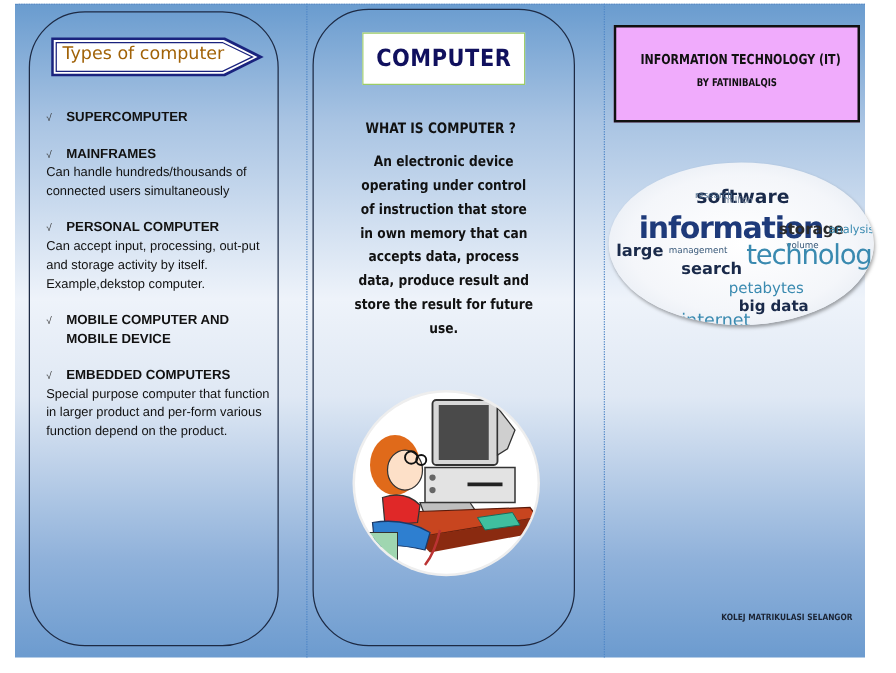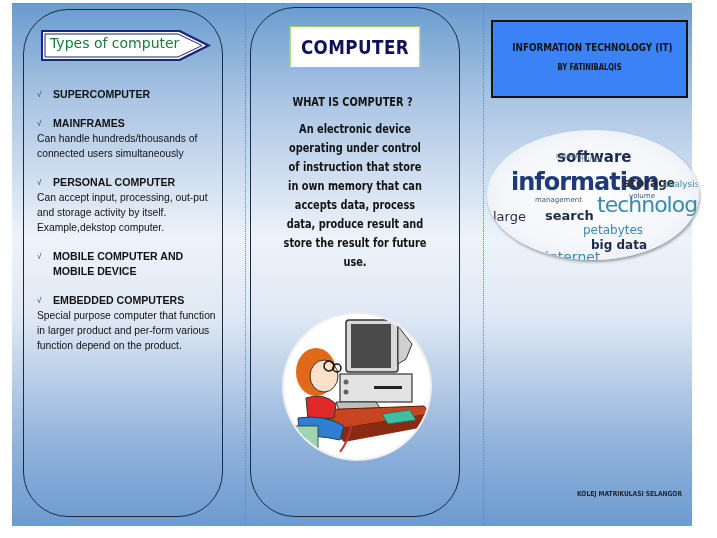--- a/index.html
+++ b/index.html
@@ -17,21 +17,21 @@
     position: absolute; border: 1.5px solid #1d2a44; border-radius: 45px;
   }
 
   
   .arrow-banner {
     position: absolute; left: 40px; top: 29px; width: 172px; height: 33px;
   }
   .arrow-banner svg { position: absolute; left: 0; top: 0; }
   .arrow-banner .label {
     position: absolute; left: 10px; top: 6px;
-    font-family: "DejaVu Sans", sans-serif; font-size: 14px; color: #15803d;
+    font-family: "DejaVu Sans", sans-serif; font-size: 14px; color: #a16207;
   }
 
   .types-list { position: absolute; left: 37px; top: 87px; width: 180px; font-size: 10.3px; line-height: 15px; color: #111; }
   .type-item { margin-bottom: 14px; }
   .type-head { display: flex; font-weight: bold; font-size: 10.6px; }
   .type-head .tick { width: 16px; font-weight: normal; font-size: 8px; color: #333; }
   .type-head .name { flex: 1; }
   .type-desc { }
 
   
@@ -54,21 +54,21 @@
   }
   .illustration {
     position: absolute; left: 284px; top: 314px; width: 146px; height: 145px;
     border-radius: 50%; background: #ffffff; overflow: hidden;
     box-shadow: 0 0 0 2px #eeeeee;
   }
 
   
   .title-box {
     position: absolute; left: 491px; top: 20px; width: 197px; height: 78px;
-    background: #3b82f6; border: 2px solid #111;
+    background: #f0abfc; border: 2px solid #111;
     text-align: center;
   }
   .title-box .title {
     margin-top: 19px; font-family: "DejaVu Sans", sans-serif; font-weight: bold; font-size: 11px; color: #111;
     transform: scaleX(0.8); white-space: nowrap;
   }
   .title-box .author {
     margin-top: 8px; font-family: "DejaVu Sans", sans-serif; font-weight: bold; font-size: 8.5px; color: #111;
     transform: scaleX(0.8);
   }
@@ -182,21 +182,21 @@
   <div class="author">BY FATINIBALQIS</div>
 </div>
 
 <div class="word-cloud">
   <span class="wc" style="left:70px;top:18px;font-size:15px;color:#1a2a4a;font-weight:bold;">software</span>
   <span class="wc" style="left:38px;top:22px;font-size:7px;color:#4a6a8a;padding-left:31px;">research</span>
   <span class="wc" style="left:92px;top:26px;font-size:7px;color:#7a8aa0;">million</span>
   <span class="wc" style="left:24px;top:38px;font-size:24px;color:#1e3a7a;font-weight:bold;letter-spacing:-1px;">information</span>
   <span class="wc" style="left:136px;top:46px;font-size:12px;color:#2a2a2a;font-weight:bold;">storage</span>
   <span class="wc" style="left:176px;top:49px;font-size:9px;color:#3a8ab0;">analysis</span>
-  <span class="wc" style="left:6px;top:79px;font-size:13px;color:#1a2a4a;font-weight:normal;">large</span>
+  <span class="wc" style="left:6px;top:64px;font-size:13px;color:#1a2a4a;font-weight:bold;">large</span>
   <span class="wc" style="left:48px;top:66px;font-size:7px;color:#3a5a7a;">management</span>
   <span class="wc" style="left:142px;top:62px;font-size:7px;color:#3a5a7a;">volume</span>
   <span class="wc" style="left:110px;top:62px;font-size:22px;color:#3a8ab0;letter-spacing:-1px;">technologies</span>
   <span class="wc" style="left:58px;top:78px;font-size:13px;color:#1a2a4a;font-weight:bold;">search</span>
   <span class="wc" style="left:58px;top:95px;font-size:14px;color:#3a8ab0;margin-top:24px;">internet</span>
   <span class="wc" style="left:96px;top:93px;font-size:12px;color:#3a8ab0;">petabytes</span>
   <span class="wc" style="left:104px;top:108px;font-size:12px;color:#1a2a4a;font-weight:bold;">big data</span>
 </div>
 
 <div class="college">KOLEJ MATRIKULASI SELANGOR</div>

